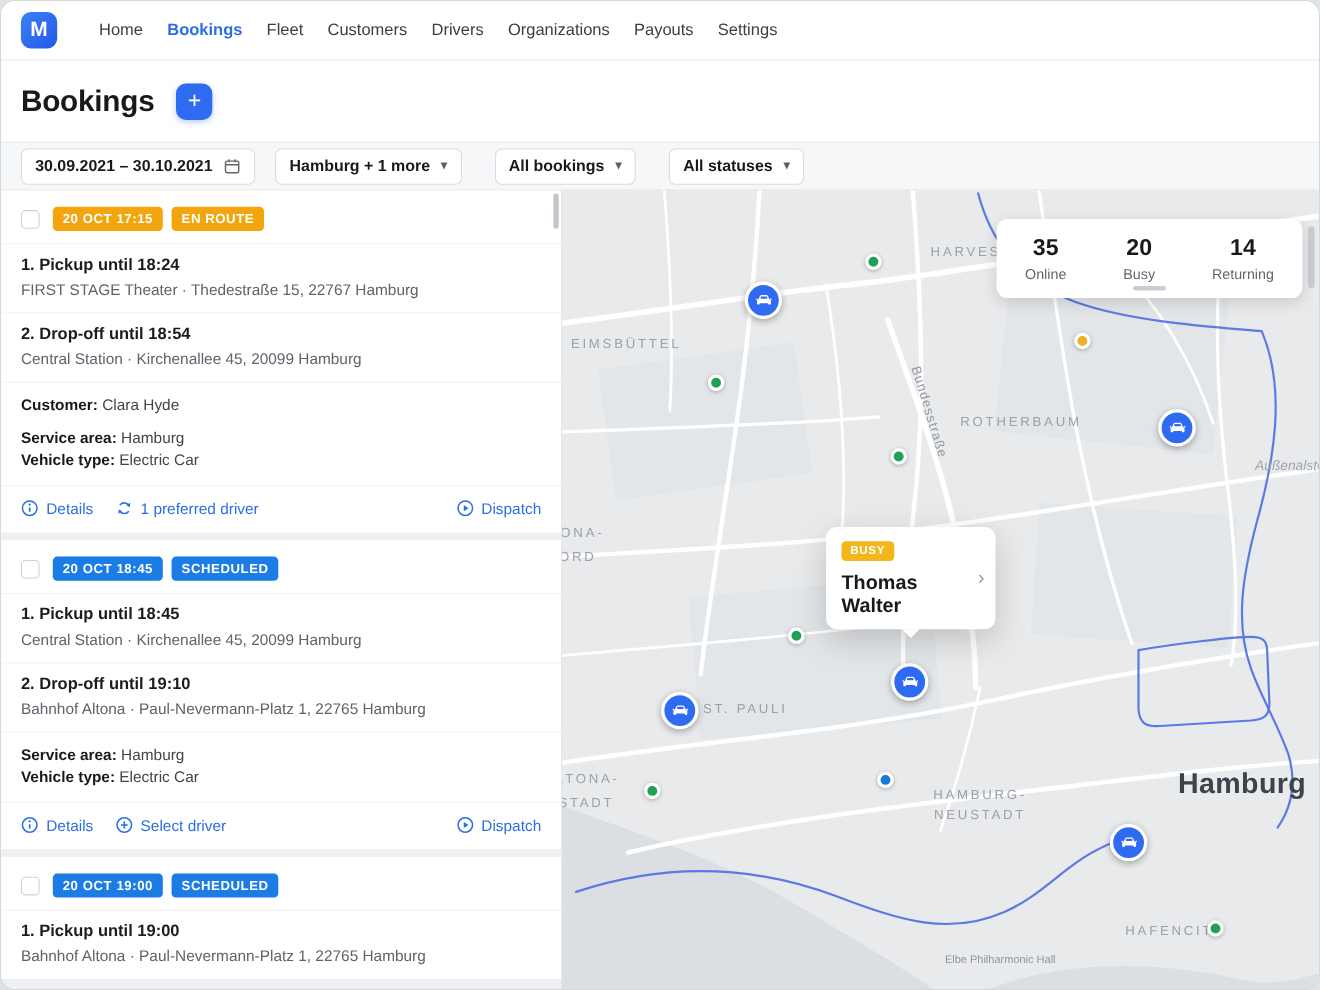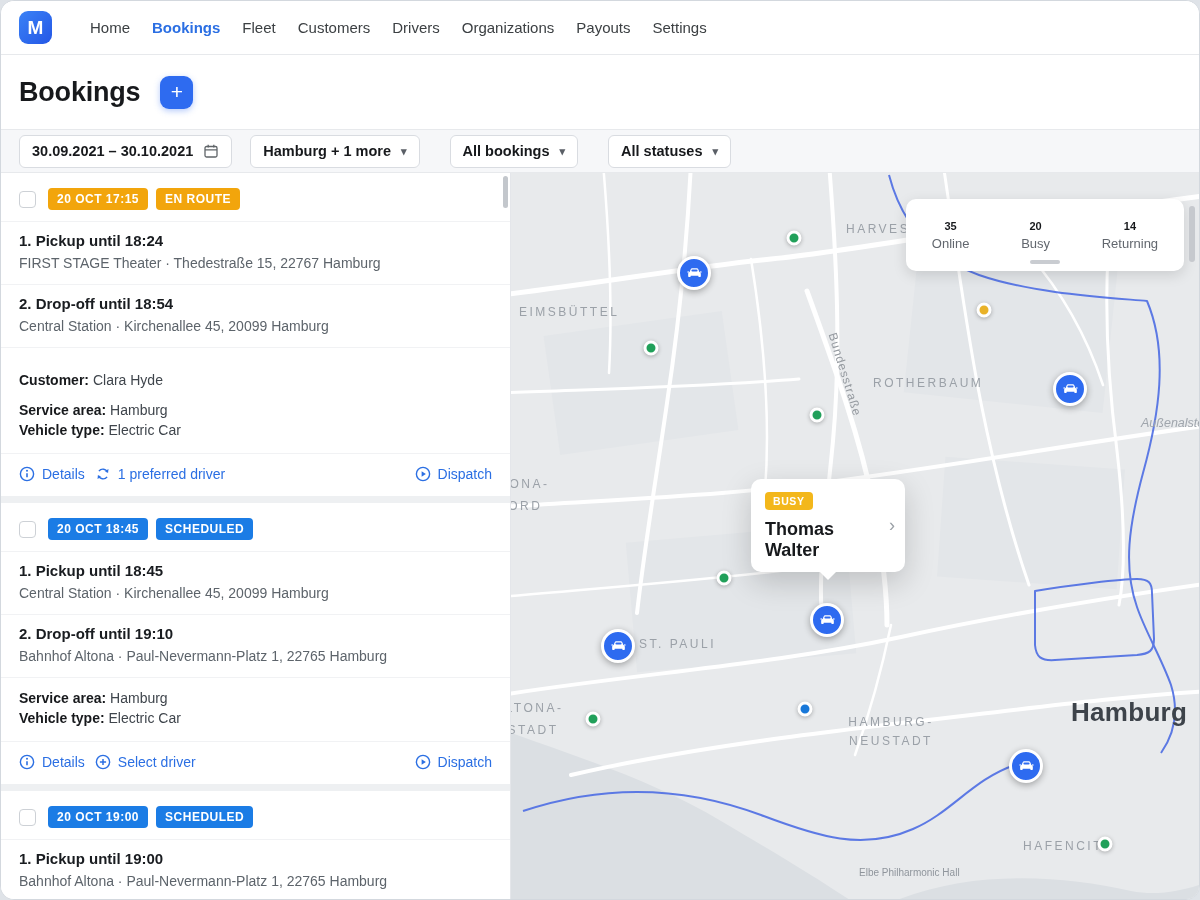--- a/index.html
+++ b/index.html
@@ -50,24 +50,24 @@
   .checkbox { width:17px; height:17px; border:1.5px solid #cdd1d6; border-radius:4px;
               background:#fff; margin-right:4px; cursor:pointer; }
   .badge { font-size:12px; font-weight:700; color:#fff; padding:4px 9px; border-radius:4px;
            letter-spacing:.5px; white-space:nowrap; }
   .badge.amber { background:#f2a50c; }
   .badge.blue  { background:#1b7ce5; }
   .section { padding:10px 18px 13px; border-top:1px solid #f1f2f4; }
   .stop-title { font-size:15px; font-weight:700; color:#191c20; margin-bottom:6px; }
   .stop-addr { font-size:14px; color:#5d646b; }
   .meta-row { font-size:14px; line-height:20px; }
-  .meta-row.customer { margin-bottom:10px;margin-top:12px; }
+  .meta-row.customer { margin-bottom:10px; }
   .meta-label { font-weight:700; color:#17191c; }
   .meta-value { color:#3f454c; }
-  .actions { display:flex; align-items:center; gap:10px; padding:12px 18px 14px;
+  .actions { display:flex; align-items:center; gap:20px; padding:12px 18px 14px;
              border-top:1px solid #f1f2f4; color:#2b6fe3; }
   .action { display:flex; align-items:center; gap:7px; font-size:14px; font-weight:500;
             cursor:pointer; white-space:nowrap; }
   .spacer { flex:1; }
 
   
   .map { flex:1; position:relative; overflow:hidden; background:#e8eaec; }
   .map-svg { position:absolute; left:0; top:0; z-index:0; }
 
   .district { position:absolute; font-size:12px; letter-spacing:2.5px; color:#9ba1a8;
@@ -89,21 +89,21 @@
   .car-marker { position:absolute; width:34px; height:34px; border-radius:50%; background:#2e6bf0;
                 border:3px solid #fff; box-shadow:0 2px 7px rgba(0,0,0,.32);
                 display:flex; align-items:center; justify-content:center;
                 transform:translate(-50%,-50%); z-index:3; cursor:pointer; }
   .car-marker svg { width:19px; height:19px; }
 
   .stats { position:absolute; left:395px; top:26px; width:278px; height:72px; background:#fff;
            border-radius:10px; box-shadow:0 4px 14px rgba(0,0,0,.13);
            display:flex; align-items:center; justify-content:space-around; z-index:6; }
   .stat { text-align:center; }
-  .stat-value { font-size:11px; font-weight:700; color:#17191c; margin-bottom:4px; }
+  .stat-value { font-size:21px; font-weight:700; color:#17191c; margin-bottom:4px; }
   .stat-label { font-size:13px; color:#62676e; }
   .stats-scroll { position:absolute; left:124px; bottom:7px; width:30px; height:4px;
                   border-radius:2px; background:#c9ccd1; cursor:pointer; }
   .map-scrollbar { position:absolute; right:4px; top:33px; width:6px; height:56px;
                    border-radius:3px; background:#c6c9ce; z-index:7; cursor:pointer; }
 
   .popup { position:absolute; left:240px; top:306px; width:154px; background:#fff;
            border-radius:10px; box-shadow:0 10px 30px rgba(0,0,0,.18); z-index:5; }
   .popup::after { content:""; position:absolute; left:50%; bottom:-8px; transform:translateX(-50%);
                   border:8px solid transparent; border-top-color:#fff; border-bottom:none; }

